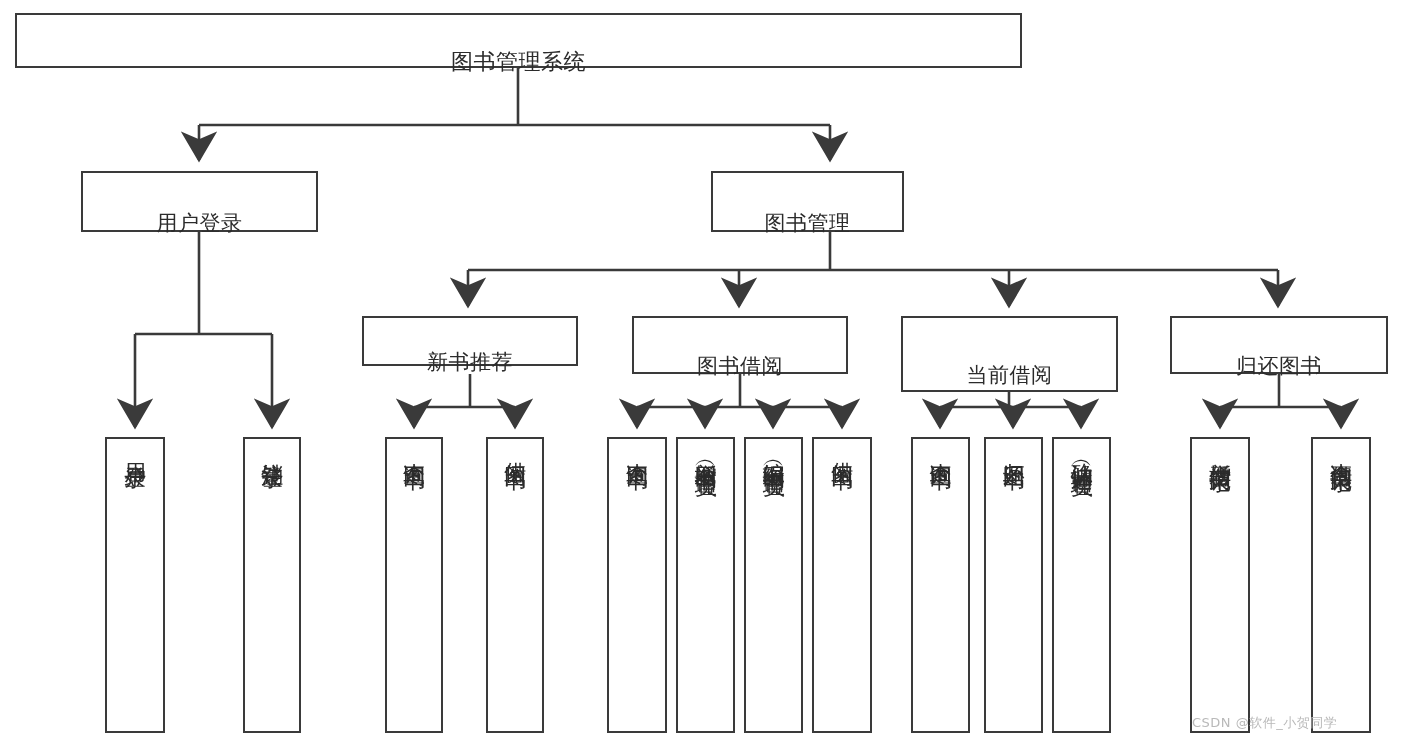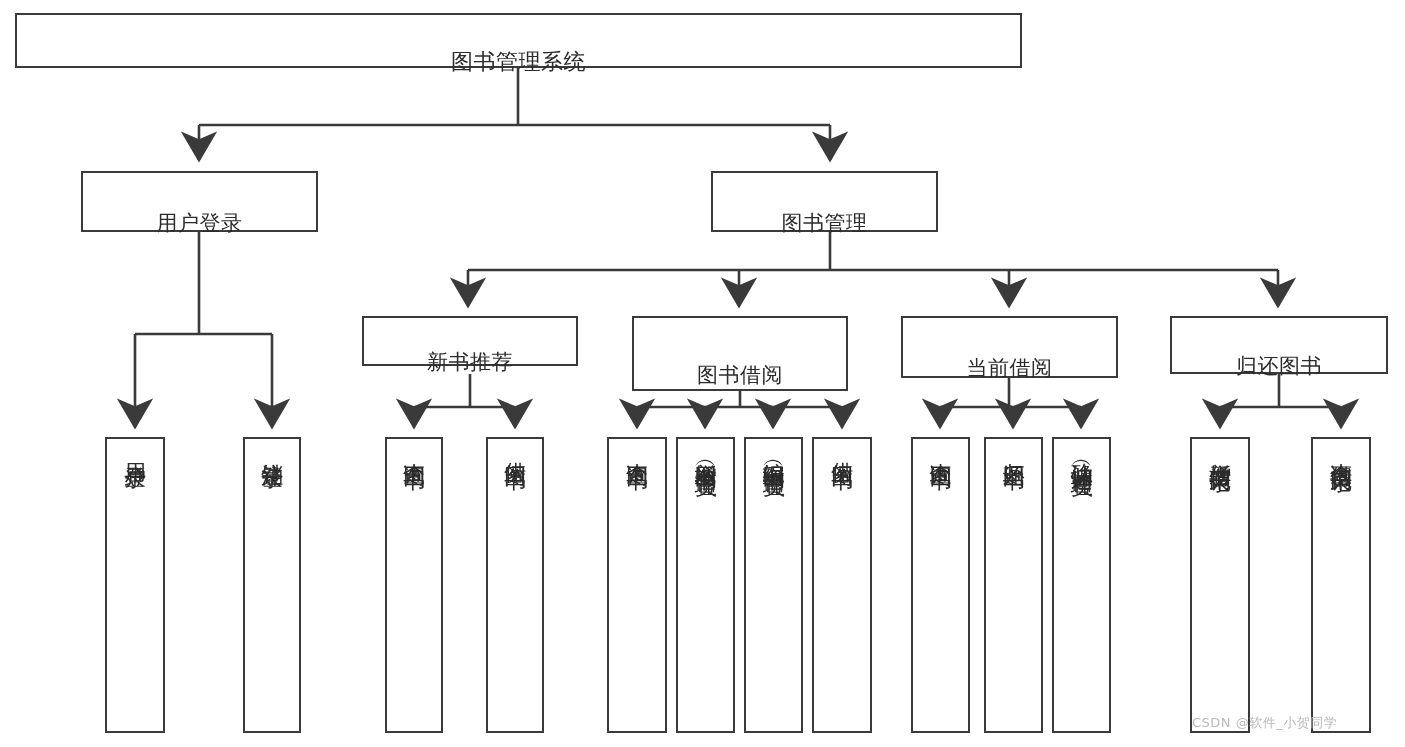--- a/index.html
+++ b/index.html
@@ -128,31 +128,31 @@
     </g>
   </svg>
 
   <div class="node h root" style="left:15px;top:13px;width:1007px;height:55px;">
     <span class="lbl">图书管理系统</span>
   </div>
 
   <div class="node h" style="left:81px;top:171px;width:237px;height:61px;">
     <span class="lbl">用户登录</span>
   </div>
-  <div class="node h" style="left:711px;top:171px;width:227px;height:61px;">
+  <div class="node h" style="left:711px;top:171px;width:193px;height:61px;">
     <span class="lbl">图书管理</span>
   </div>
 
   <div class="node h" style="left:362px;top:316px;width:216px;height:50px;">
     <span class="lbl">新书推荐</span>
   </div>
-  <div class="node h" style="left:632px;top:316px;width:216px;height:75px;">
+  <div class="node h" style="left:632px;top:316px;width:216px;height:58px;">
     <span class="lbl">图书借阅</span>
   </div>
-  <div class="node h" style="left:901px;top:316px;width:217px;height:62px;justify-content:center;">
+  <div class="node h" style="left:901px;top:316px;width:217px;height:76px;justify-content:center;">
     <span class="lbl">当前借阅</span>
   </div>
   <div class="node h" style="left:1170px;top:316px;width:218px;height:58px;">
     <span class="lbl">归还图书</span>
   </div>
 
   <div class="node v" style="left:105px;top:437px;width:60px;height:296px;">
     <span class="lbl">用户登录</span>
   </div>
   <div class="node v" style="left:243px;top:437px;width:58px;height:296px;">

